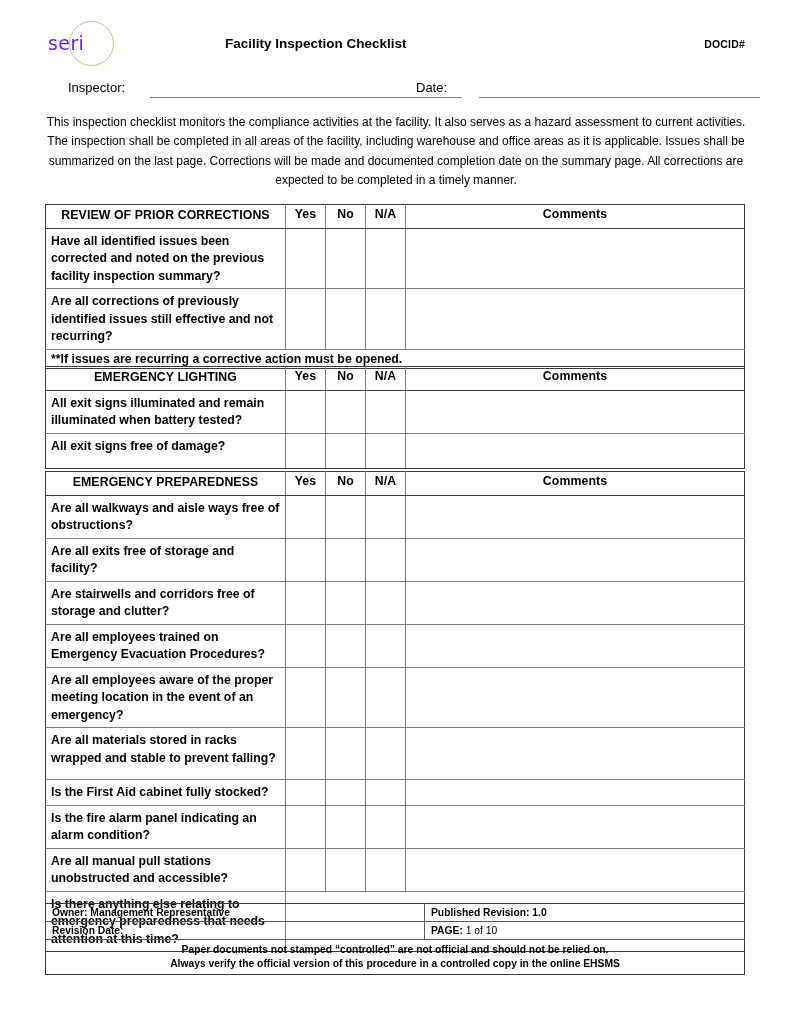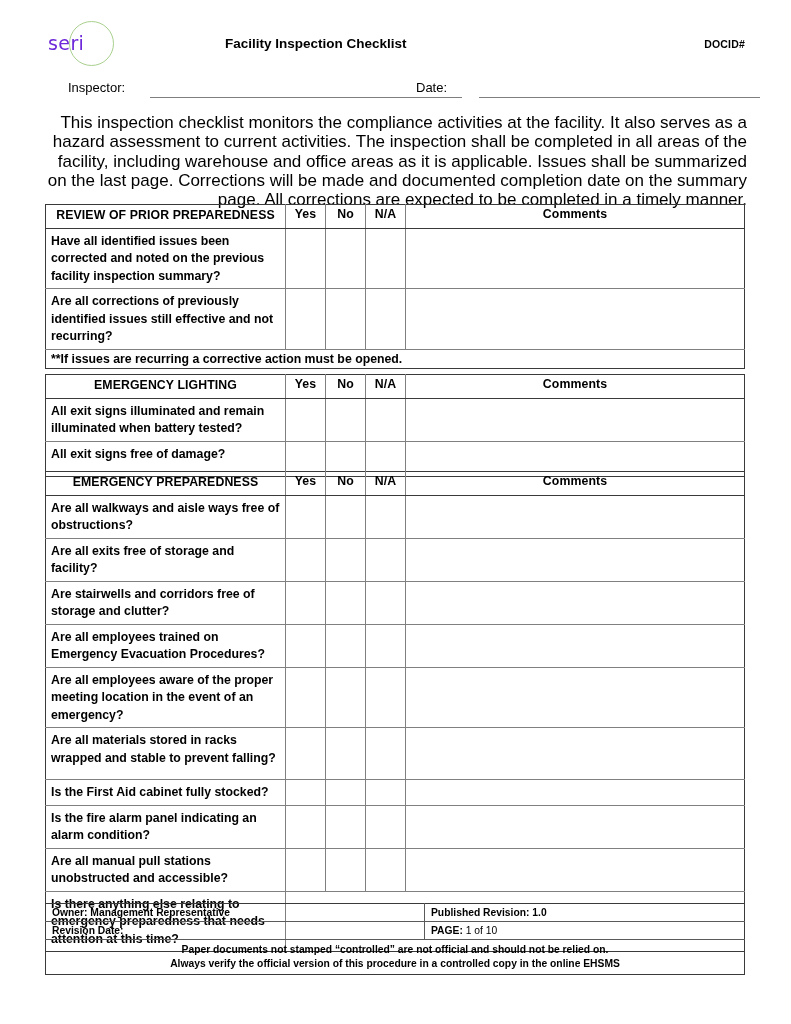--- a/index.html
+++ b/index.html
@@ -113,23 +113,23 @@
     height: 0;
     border-top: 1.2px solid #7f7f7f;
   }
 
   
   .intro {
     position: absolute;
     left: 45px;
     top: 113px;
     width: 702px;
-    font-size: 17px;
+    font-size: 12px;
     line-height: 19.3px;
-    text-align: right;
+    text-align: center;
   }
 
   
   .tbl {
     position: absolute;
     left: 45px;
     width: 699px;
     border-collapse: collapse;
     table-layout: fixed;
     font-size: 12.3px;
@@ -252,21 +252,21 @@
   <table class="tbl" style="top:204px;">
     <colgroup>
       <col class="w-q">
         <col class="w-yes">
         <col class="w-no">
         <col class="w-na">
         <col class="w-com">
     </colgroup>
     <tbody>
       <tr class="hdr">
-        <td class="c-q">REVIEW OF PRIOR PREPAREDNESS</td>
+        <td class="c-q">REVIEW OF PRIOR CORRECTIONS</td>
         <td>Yes</td>
         <td>No</td>
         <td>N/A</td>
         <td class="c-com">Comments</td>
       </tr>
       <tr class="r3">
         <td class="c-q">Have all identified issues been corrected and noted on the previous facility inspection summary?</td>
         <td></td>
         <td></td>
         <td></td>
@@ -278,21 +278,21 @@
         <td></td>
         <td></td>
         <td class="c-com"></td>
       </tr>
       <tr>
         <td class="note" colspan="5">**If issues are recurring a corrective action must be opened.</td>
       </tr>
     </tbody>
   </table>
 
-  <table class="tbl" style="top:366px;margin-top:8px;">
+  <table class="tbl" style="top:366px;">
     <colgroup>
       <col class="w-q">
         <col class="w-yes">
         <col class="w-no">
         <col class="w-na">
         <col class="w-com">
     </colgroup>
     <tbody>
       <tr class="hdr">
         <td class="c-q">EMERGENCY LIGHTING</td>

